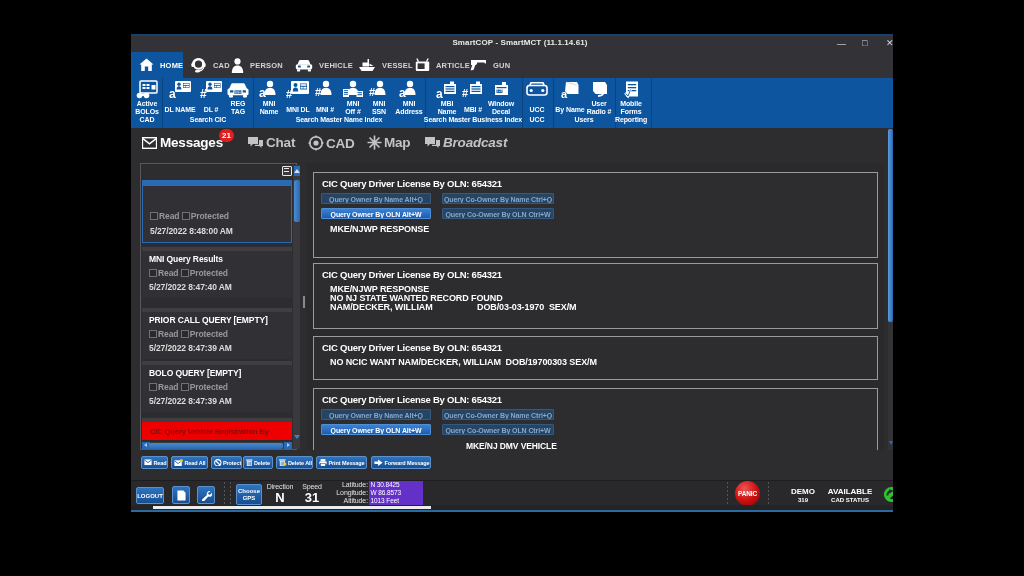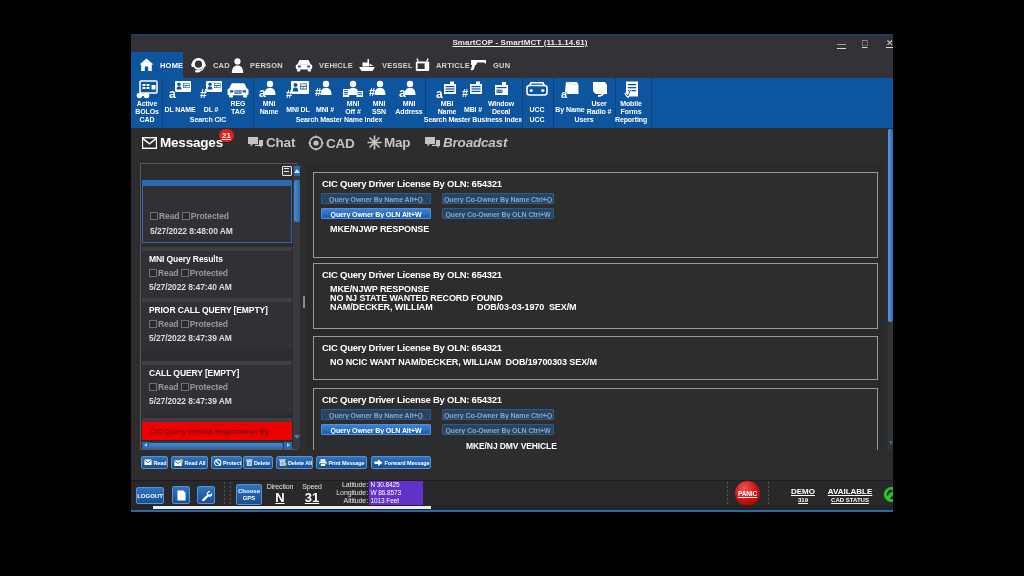--- a/index.html
+++ b/index.html
@@ -1,17 +1,17 @@
 <!DOCTYPE html>
 <html><head>
 <meta charset="utf-8">
 <style>
 html,body{margin:0;padding:0;background:#000;width:1024px;height:576px;overflow:hidden;}
 *{box-sizing:border-box;font-family:"Liberation Sans",sans-serif;}
-.abs{position:absolute;text-decoration:underline;}
+.abs{position:absolute;}
 #stage{position:relative;width:1024px;height:576px;background:#000;}
 #win{position:absolute;left:131px;top:34px;width:762px;height:478px;background:#2d2d30;overflow:hidden;}
 
 #topline{left:0;top:0;width:762px;height:2px;background:#17416b;}
 #titlebar{left:0;top:2px;width:762px;height:16px;background:#333337;}
 #title{width:100%;text-align:center;top:4px;font-size:8px;font-weight:bold;color:#eaeaea;letter-spacing:.1px;text-indent:16px;}
 .winbtn{color:#d8d8d8;font-size:10px;top:5px;}
 
 #tabrow{left:0;top:18px;width:762px;height:26px;background:#333337;}
 .tab{position:absolute;top:0;height:26px;display:flex;align-items:center;color:#d4d4d4;font-size:7.5px;font-weight:bold;letter-spacing:.2px;}
@@ -408,29 +408,29 @@
     <div style="position:absolute;left:0;top:0;width:100%;height:5px;background:#2a6ab4;"></div>
     <div class="lchecks" style="top:30px;"><span class="cb"></span>Read&nbsp; <span class="cb"></span>Protected</div>
     <div class="ldate" style="top:45px;">5/27/2022 8:48:00 AM</div>
   </div>
   <div class="litem" style="top:213px;height:51px;">
     <div class="lstrip"></div>
     <div class="ltitle" style="top:7px;">MNI Query Results</div>
     <div class="lchecks" style="top:21px;"><span class="cb"></span>Read&nbsp; <span class="cb"></span>Protected</div>
     <div class="ldate" style="top:35px;">5/27/2022 8:47:40 AM</div>
   </div>
-  <div class="litem" style="top:264px;height:51px;">
+  <div class="litem" style="top:274px;height:51px;">
     <div class="lstrip"></div>
     <div class="ltitle" style="top:7px;">PRIOR CALL QUERY [EMPTY]</div>
     <div class="lchecks" style="top:21px;"><span class="cb"></span>Read&nbsp; <span class="cb"></span>Protected</div>
     <div class="ldate" style="top:35px;">5/27/2022 8:47:39 AM</div>
   </div>
   <div class="litem" style="top:327px;height:51px;">
     <div class="lstrip"></div>
-    <div class="ltitle" style="top:7px;">CALL QUERY [EMPTY]</div>
+    <div class="ltitle" style="top:7px;">BOLO QUERY [EMPTY]</div>
     <div class="lchecks" style="top:21px;"><span class="cb"></span>Read&nbsp; <span class="cb"></span>Protected</div>
     <div class="ldate" style="top:35px;">5/27/2022 8:47:39 AM</div>
   </div>
   <div class="litem" style="top:384px;height:15px;">
     <div class="lstrip"></div>
     <div style="background:#ee0000;color:#7d0f0f;font-size:7.5px;font-weight:bold;padding:5px 0 4px 8px;letter-spacing:-0.1px;white-space:nowrap;">CIC Query Vehicle Registration By</div>
   </div>
 
   <div class="abs" style="left:162px;top:131px;width:7px;height:284px;background:#3a3a3e;"></div>
   <div class="abs" style="left:162.5px;top:132px;width:6px;height:10px;background:#2a6ab4;"></div>

